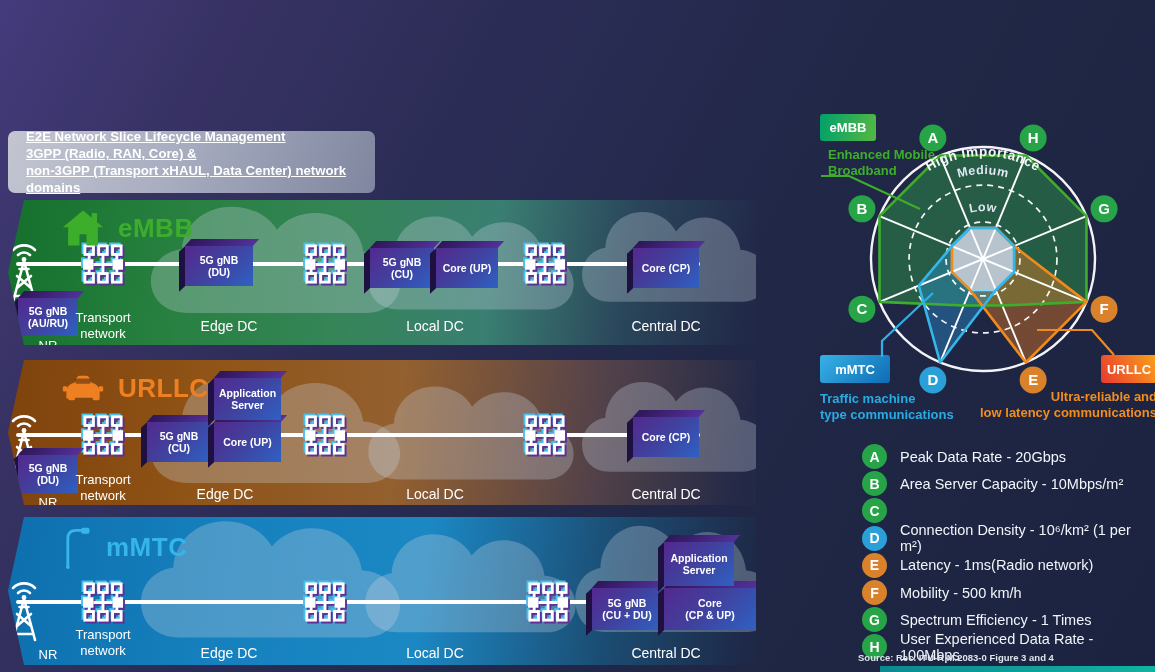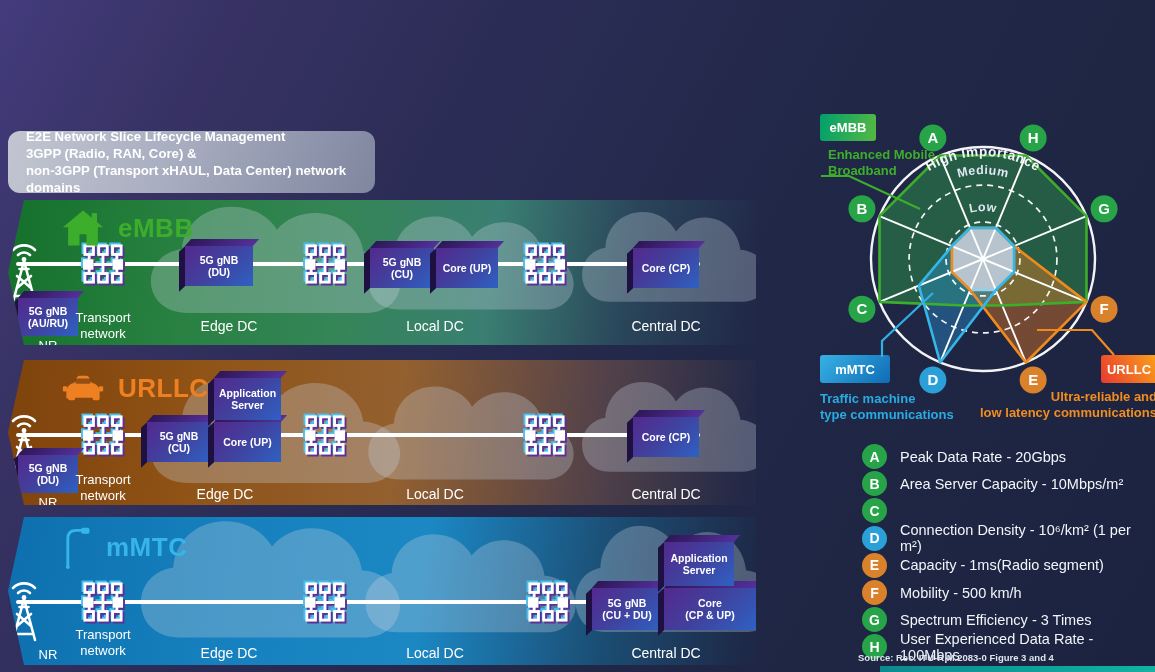--- a/index.html
+++ b/index.html
@@ -5,21 +5,21 @@
   html,body{margin:0;padding:0;background:#161e38;}
   *{box-sizing:border-box;}
   #page{position:relative;width:1155px;height:672px;overflow:hidden;
     font-family:"Liberation Sans",sans-serif;
     background:linear-gradient(118deg,#433b7c 0%,#373263 16%,#2a2c55 36%,#212847 60%,#1b2340 100%);}
   .abs{position:absolute;}
   .lbl{position:absolute;color:#fff;font-size:13px;font-weight:400;text-align:center;
        white-space:pre-line;line-height:1.25;z-index:5;}
   
   .graypanel{position:absolute;background:linear-gradient(110deg,#c3c6d1 0%,#a8adc0 45%,#7f869f 100%);
-       border-radius:12px;z-index:2;}
+       border-radius:7px;z-index:2;text-decoration:underline;}
   #hdr-title{left:8px;top:131px;width:367px;height:62px;display:flex;align-items:center;padding-left:18px;
        color:#fff;font-size:13.2px;font-weight:700;white-space:pre-line;line-height:1.3;}
   #sys-panel{left:383px;top:131px;width:374px;height:62px;}
   
   .b3{position:absolute;display:flex;align-items:center;justify-content:center;text-align:center;
       color:#fff;font-weight:700;font-size:10.5px;line-height:1.18;white-space:pre-line;z-index:4;
       background:linear-gradient(135deg,#53298e 0%,#41419e 48%,#2e61c3 100%);}
   .b3::before{content:"";position:absolute;left:3px;top:-7px;width:100%;height:7px;
       background:linear-gradient(90deg,#2e1758,#54309a);transform:skewX(-42deg);z-index:-1;}
   .b3::after{content:"";position:absolute;left:-6px;top:3px;width:6px;height:100%;
@@ -331,29 +331,29 @@
       </div>
     <div class="krow">
         <div class="kdot" style="background: rgb(39, 163, 72);">C</div>
       </div>
     <div class="krow">
         <div class="kdot" style="background: rgb(43, 159, 216);">D</div>
         <div class="ktext">Connection Density - 10⁶/km² (1 per m²)</div>
       </div>
     <div class="krow">
         <div class="kdot" style="background: rgb(217, 130, 43);">E</div>
-        <div class="ktext">Capacity - 1ms(Radio segment)</div>
+        <div class="ktext">Latency - 1ms(Radio network)</div>
       </div>
     <div class="krow">
         <div class="kdot" style="background: rgb(217, 130, 43);">F</div>
         <div class="ktext">Mobility - 500 km/h</div>
       </div>
     <div class="krow">
         <div class="kdot" style="background: rgb(39, 163, 72);">G</div>
-        <div class="ktext">Spectrum Efficiency - 3 Times</div>
+        <div class="ktext">Spectrum Efficiency - 1 Times</div>
       </div>
     <div class="krow">
         <div class="kdot" style="background: rgb(39, 163, 72);">H</div>
         <div class="ktext">User Experienced Data Rate - 100Mbps</div>
       </div>
   </div>
 
   <div id="source" class="abs">Source: Rec. ITU-R M.2083-0 Figure 3 and 4</div>
   <div id="tealbar" class="abs"></div>
 </div>

